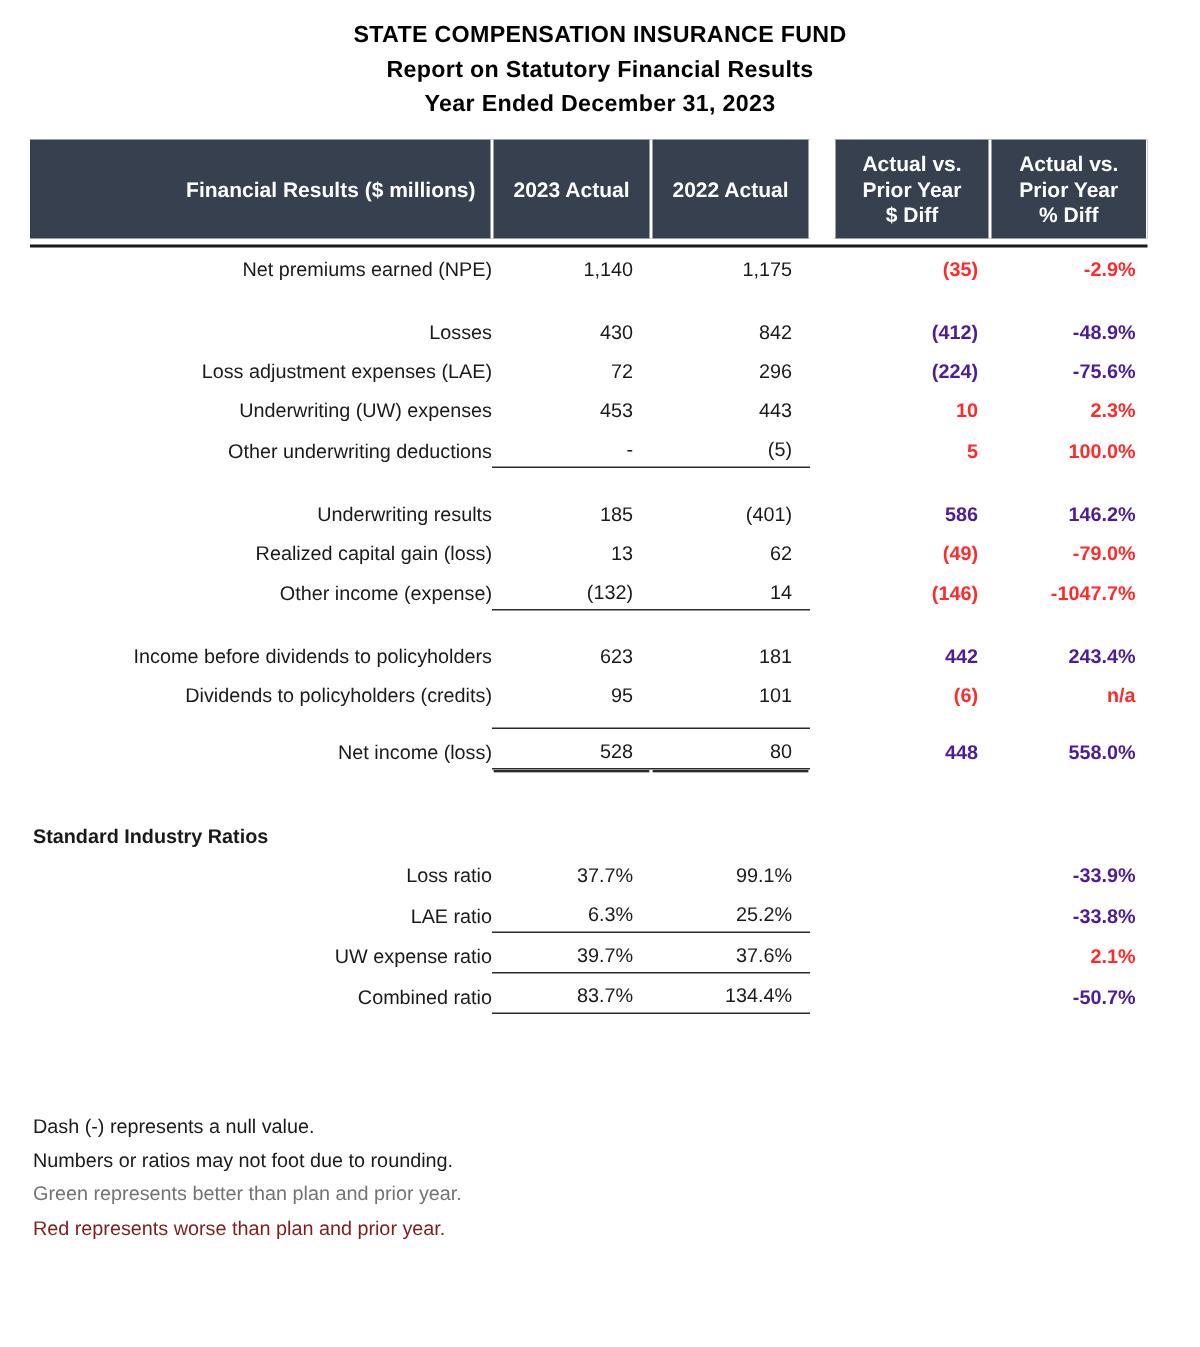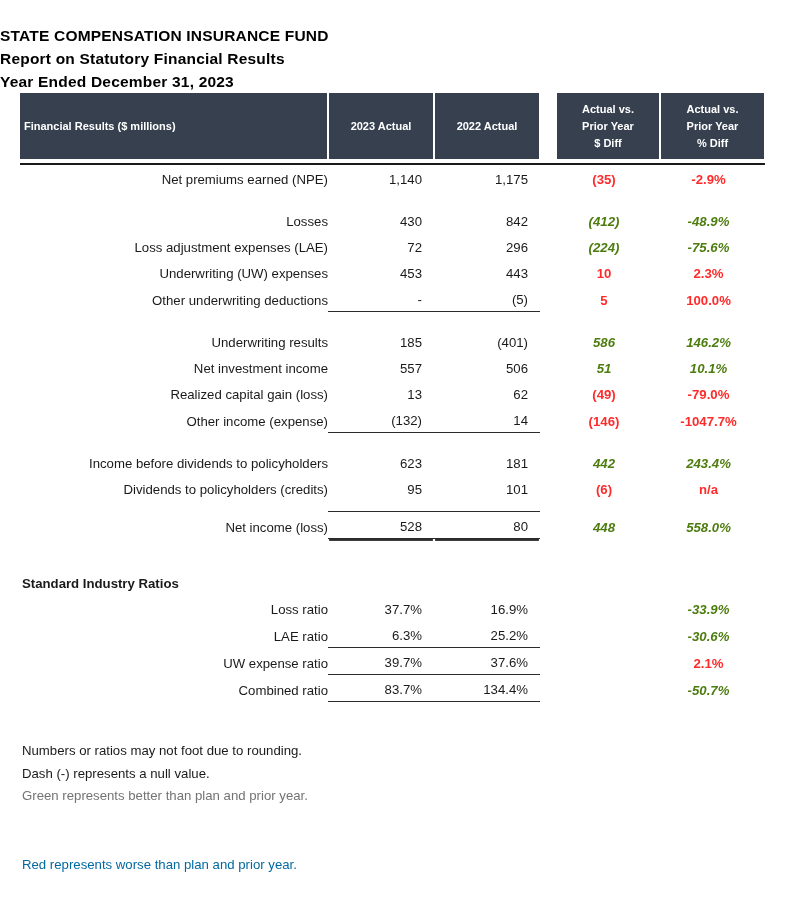--- a/index.html
+++ b/index.html
@@ -11,22 +11,22 @@
     width: 800px;
     height: 898px;
     font-family: "Liberation Sans", sans-serif;
     color: #1a1a1a;
     position: relative;
     overflow: hidden;
   }
 
   
   .titles {
-    text-align: left;
-    padding-top: 24px;
+    text-align: center;
+    padding-top: 12px;
   }
   .titles div {
     font-weight: bold;
     font-size: 15.5px;
     line-height: 23px;
     letter-spacing: 0.2px;
     color: #000000;
   }
 
   
@@ -48,32 +48,32 @@
   col.c-a2022 { width: 106px; }
   col.c-gap   { width: 16px; }
   col.c-dollar{ width: 104px; }
   col.c-pct   { width: 105px; }
 
   
   thead th {
     background: #36404F;
     color: #ffffff;
     font-weight: bold;
-    font-size: 11px;
+    font-size: 14px;
     line-height: 17px;
     vertical-align: middle;
     height: 66px;
     padding: 0 10px;
     border-left: 1.5px solid #ffffff;
     border-right: 1.5px solid #ffffff;
   }
   thead th.h-label {
-    text-align: left;
+    text-align: right;
     border-left: none;
-    padding-left: 4px;
+    padding-left: 20px;
   }
   thead th.h-num { text-align: center; }
   thead th.h-gapcell {
     background: #ffffff;
     border: none;
     padding: 0;
   }
 
   
   .hdr-rule-row td {
@@ -96,26 +96,26 @@
     text-align: right;
     padding-left: 2px;
     white-space: nowrap;
   }
   td.num {
     text-align: right;
     padding-right: 12px;
   }
   td.gapcell { padding: 0; }
   td.diff {
-    text-align: center;
+    text-align: right;
     padding-right: 8px;
     font-weight: bold;
   }
 
-  .pos { color: #4d7c0f; font-style: italic; }
+  .pos { color: #4c1d95; }
   .neg { color: #FF2B2B; }
 
   
   tr.spacer td { height: 16px; padding: 0; }
   tr.spacer-sm td { height: 10px; padding: 0; }
   tr.spacer-lg td { height: 30px; padding: 0; }
 
   
   .ul-single { border-bottom: 1.6px solid #2b2b2b; }
   .ul-top    { border-top: 1.6px solid #2b2b2b; }
@@ -139,21 +139,21 @@
     top: 740px;
     width: 740px;
   }
   .footnotes div {
     font-size: 13.2px;
     line-height: 22.5px;
     color: #1a1a1a;
     white-space: nowrap;
   }
   .footnotes div.fn-green { color: #737373; }
-  .footnotes div.fn-red   { color: #0369a1; margin-top: 46px; }
+  .footnotes div.fn-red   { color: #7f1d1d; }
 </style>
 </head>
 <body>
 
 <div class="titles">
   <div>STATE COMPENSATION INSURANCE FUND</div>
   <div>Report on Statutory Financial Results</div>
   <div>Year Ended December 31, 2023</div>
 </div>
 
@@ -253,28 +253,20 @@
 
     <tr>
       <td class="lbl">Underwriting results</td>
       <td class="num">185</td>
       <td class="num">(401)</td>
       <td class="gapcell"></td>
       <td class="diff pos">586</td>
       <td class="diff pos">146.2%</td>
     </tr>
 
-    <tr>
-      <td class="lbl">Net investment income</td>
-      <td class="num">557</td>
-      <td class="num">506</td>
-      <td class="gapcell"></td>
-      <td class="diff pos">51</td>
-      <td class="diff pos">10.1%</td>
-    </tr>
 
     <tr>
       <td class="lbl">Realized capital gain (loss)</td>
       <td class="num">13</td>
       <td class="num">62</td>
       <td class="gapcell"></td>
       <td class="diff neg">(49)</td>
       <td class="diff neg">-79.0%</td>
     </tr>
 
@@ -331,33 +323,33 @@
       <td class="num"></td>
       <td class="num"></td>
       <td class="gapcell"></td>
       <td class="diff"></td>
       <td class="diff"></td>
     </tr>
 
     <tr>
       <td class="lbl">Loss ratio</td>
       <td class="num">37.7%</td>
-      <td class="num">16.9%</td>
+      <td class="num">99.1%</td>
       <td class="gapcell"></td>
       <td class="diff"></td>
       <td class="diff pos">-33.9%</td>
     </tr>
 
     <tr>
       <td class="lbl">LAE ratio</td>
       <td class="num ul-single">6.3%</td>
       <td class="num ul-single">25.2%</td>
       <td class="gapcell"></td>
       <td class="diff"></td>
-      <td class="diff pos">-30.6%</td>
+      <td class="diff pos">-33.8%</td>
     </tr>
 
 
     <tr>
       <td class="lbl">UW expense ratio</td>
       <td class="num ul-single">39.7%</td>
       <td class="num ul-single">37.6%</td>
       <td class="gapcell"></td>
       <td class="diff"></td>
       <td class="diff neg">2.1%</td>
@@ -370,17 +362,17 @@
       <td class="gapcell"></td>
       <td class="diff"></td>
       <td class="diff pos">-50.7%</td>
     </tr>
 
   </tbody>
 </table>
 </div>
 
 <div class="footnotes">
+  <div>Dash (-) represents a null value.</div>
   <div>Numbers or ratios may not foot due to rounding.</div>
-  <div>Dash (-) represents a null value.</div>
   <div class="fn-green">Green represents better than plan and prior year.</div>
   <div class="fn-red">Red represents worse than plan and prior year.</div>
 </div>
 
 </body></html>

